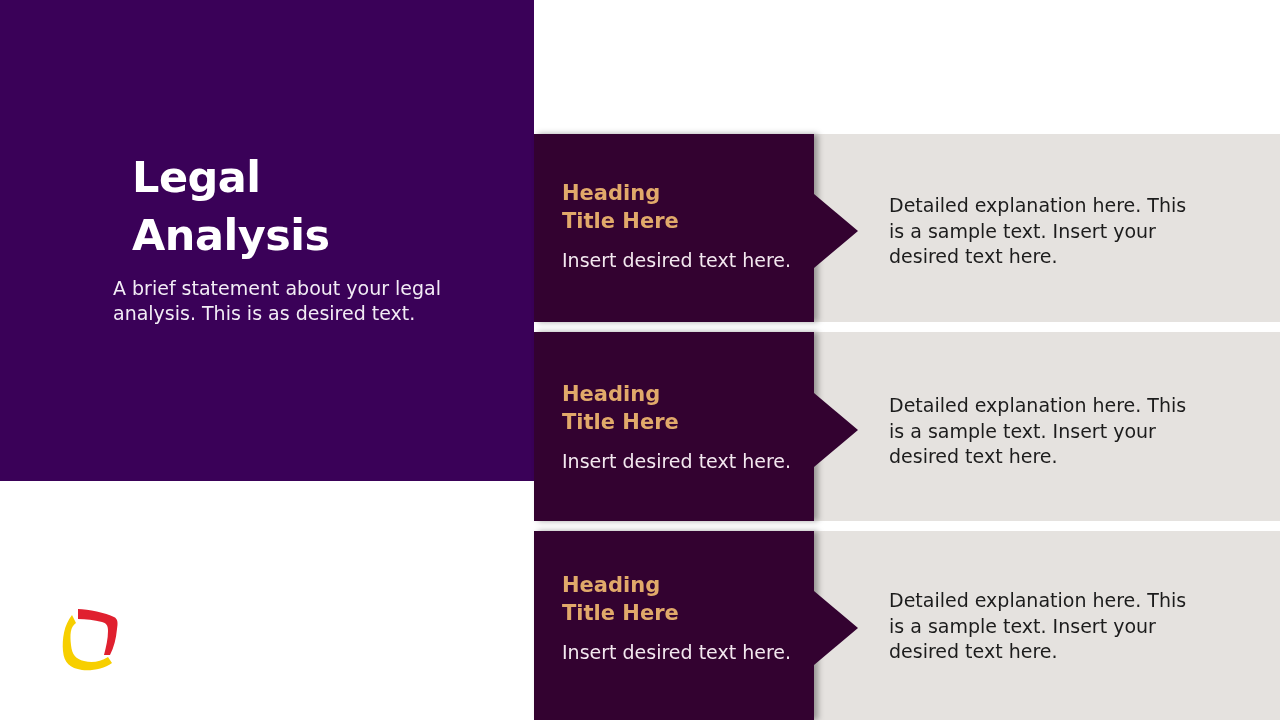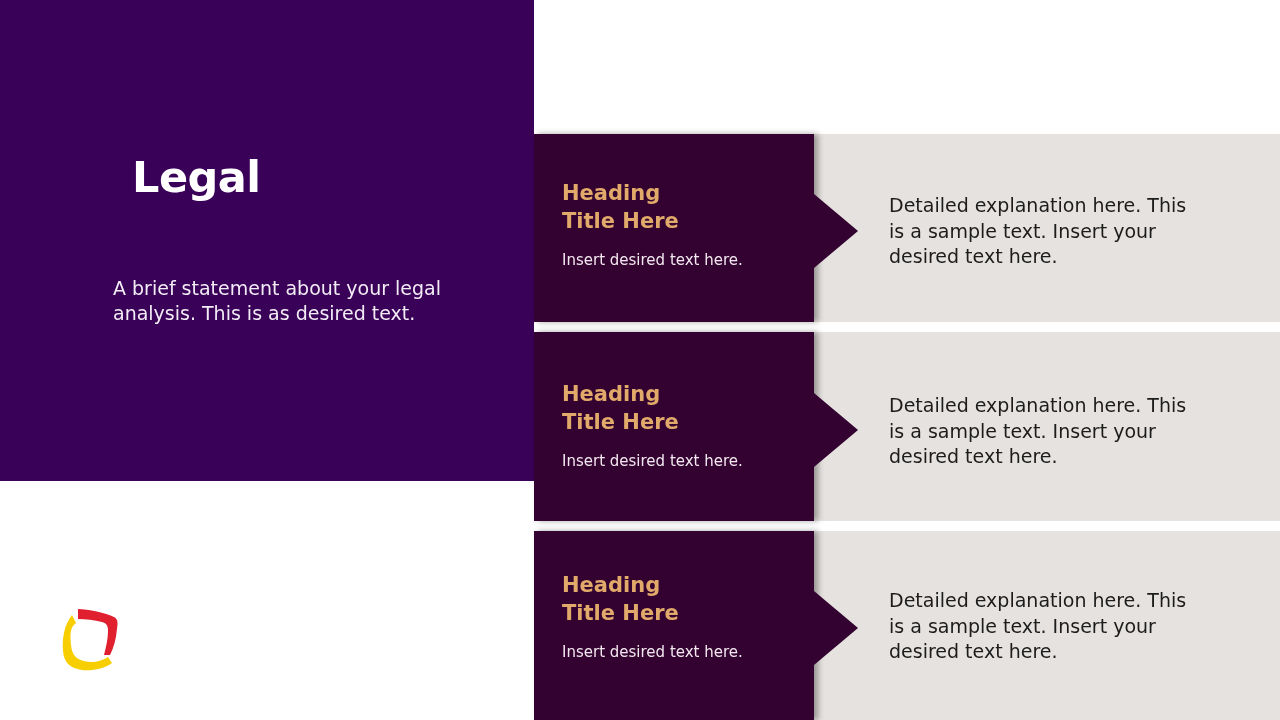--- a/index.html
+++ b/index.html
@@ -39,34 +39,35 @@
     border-top: 37px solid transparent;
     border-bottom: 37px solid transparent;
     border-left: 44px solid #330230;
   }
   .row .heading {
     position: absolute; left: 28px;
     color: #e1a96a; font-weight: bold; font-size: 21px; line-height: 28px;
   }
   .row .insert {
     position: absolute; left: 28px;
-    color: #f3e8ef; font-size: 15px; line-height: 24px; white-space: nowrap;
+    color: #f3e8ef; font-size: 19px; line-height: 24px; white-space: nowrap;
   }
   .row .detail {
     position: absolute; left: 343px; width: 300px;
     color: #1c1c1c; font-size: 19px; line-height: 25.5px; margin-left: 12px;
   }
   .logo { position: absolute; left: 58px; top: 605px; width: 64px; height: 68px; }
 </style>
 </head>
 <body>
 
 <div class="left-panel"></div>
 <div class="title">
   <div>Legal</div>
+  <div>Analysis</div>
 </div>
 <div class="subtitle">A brief statement about your legal analysis. This is as desired text.</div>
 
 <div class="row" style="top:134px;height:188px;">
   <div class="bg"></div>
   <div class="card"></div>
   <div class="arrow" style="top:60px;"></div>
   <div class="heading" style="top:45px;">
     <div>Heading</div>
     <div>Title Here</div>

